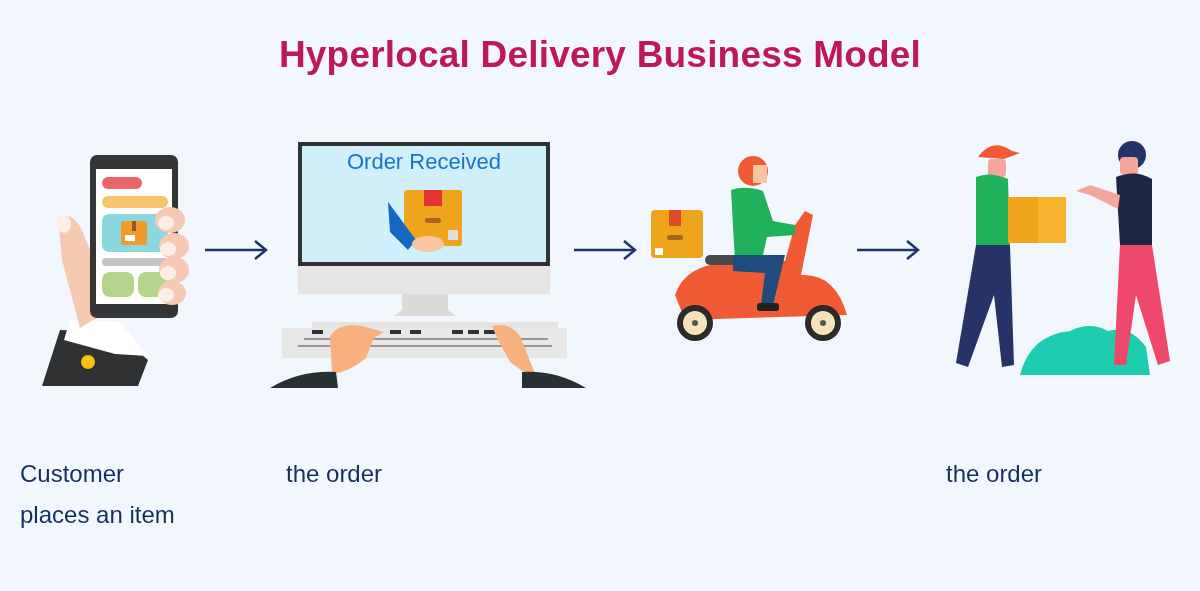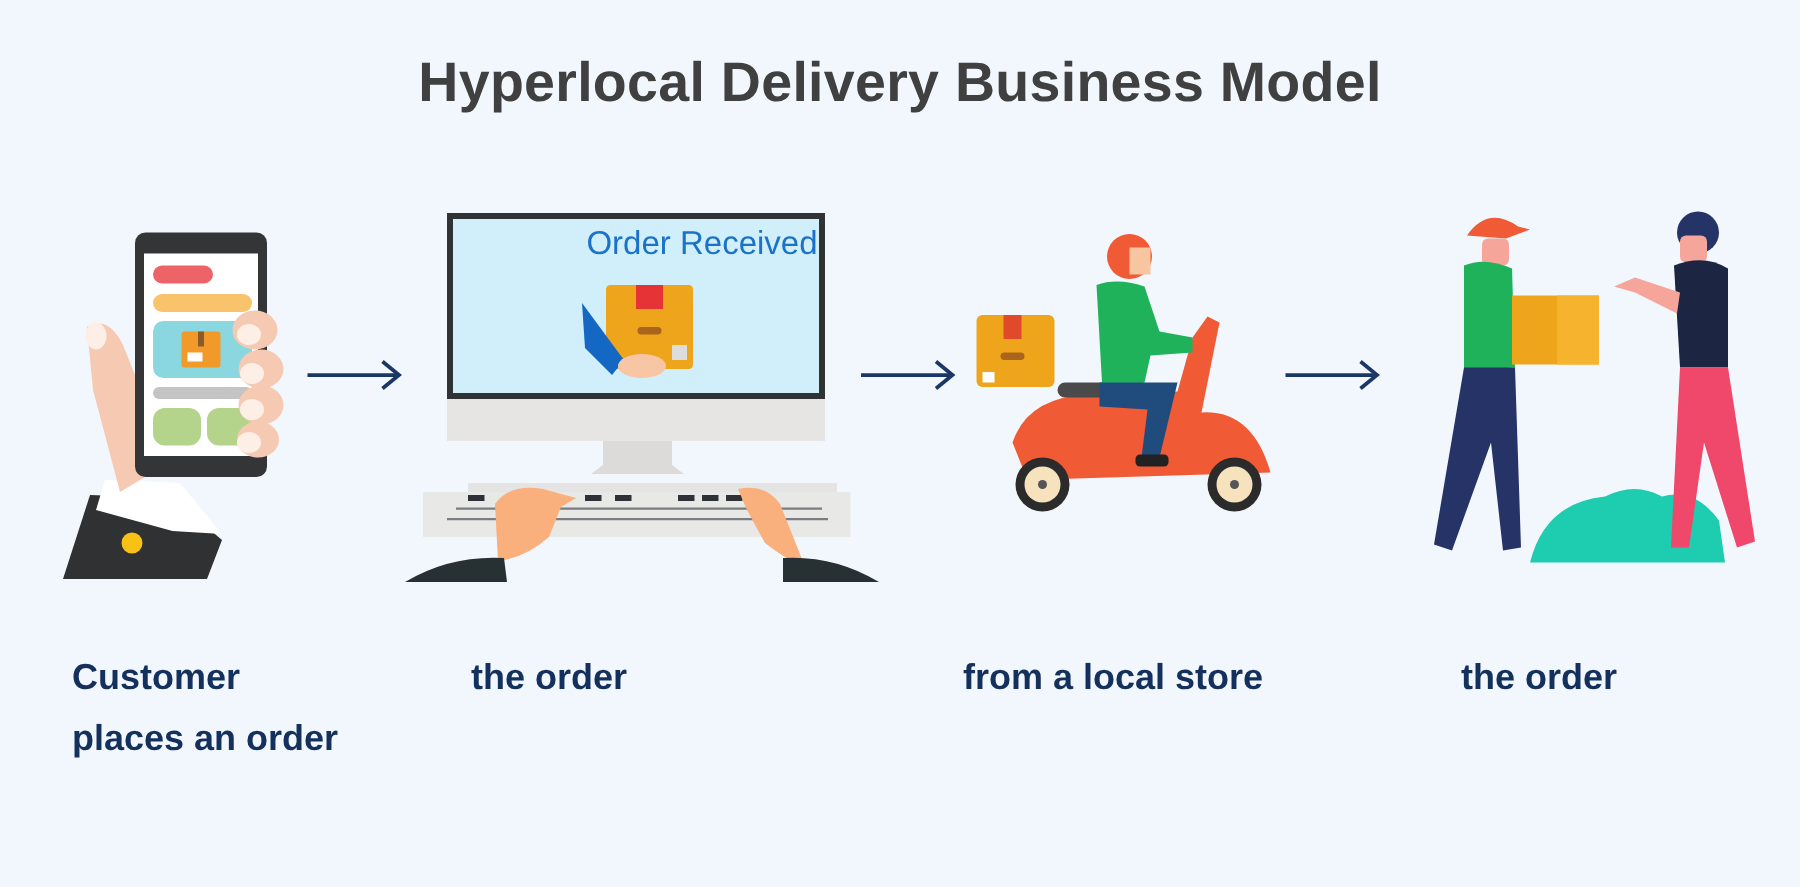--- a/index.html
+++ b/index.html
@@ -4,27 +4,27 @@
 <style>
   html, body { margin:0; padding:0; }
   body {
     width:1200px; height:591px; overflow:hidden;
     background:#f2f7fe;
     font-family:"Liberation Sans", "DejaVu Sans", sans-serif;
     position:relative;
   }
   .title {
     position:absolute; left:0; top:34px; width:1200px; text-align:center;
-    font-size:37px; font-weight:700; color:#404040; letter-spacing:0.2px;
+    font-size:37px; font-weight:700; color:#be185d; letter-spacing:0.2px;
   }
   .illus { position:absolute; }
   .arrow { position:absolute; }
   .caption {
-    position:absolute; top:431px;
-    font-size:24px; font-weight:700; color:#14305c; line-height:41px;margin-left:28px;
+    position:absolute; top:453px;
+    font-size:24px; font-weight:400; color:#14305c; line-height:41px;
   }
   .caption span { display:block; white-space:nowrap; }
   svg { display:block; }
 </style>
 </head>
 <body>
 
 <div class="title">Hyperlocal Delivery Business Model</div>
 
 <div class="illus" style="left:40px; top:150px; width:150px; height:240px;">
@@ -89,21 +89,21 @@
     <rect x="155" y="78" width="16" height="5" rx="2.5" fill="#a9651c"></rect>
     <rect x="178" y="90" width="10" height="10" fill="#dddddd"></rect>
     <polygon points="118,62 146,100 138,110 120,92" fill="#1468c4"></polygon>
     <ellipse cx="158" cy="104" rx="16" ry="8" fill="#f8c6a4"></ellipse>
 
     <path d="M60,196 Q70,182 92,186 L114,192 L104,198 L96,218 Q80,232 62,234 Z" fill="#f9b07c"></path>
     <path d="M250,196 Q240,182 222,186 L228,200 L240,222 Q258,236 266,236 Z" fill="#f9b07c"></path>
     <path d="M0,248 Q30,230 66,232 L68,248 Z" fill="#273033"></path>
     <path d="M316,248 Q286,230 252,232 L252,248 Z" fill="#273033"></path>
   </svg>
-  <div style="position:absolute; left:32px; top:9px; width:244px; text-align:center; font-size:22px; color:#1a73c8; font-family:'Liberation Sans',sans-serif;padding-left:44px;">Order Received</div>
+  <div style="position:absolute; left:32px; top:9px; width:244px; text-align:center; font-size:22px; color:#1a73c8; font-family:'Liberation Sans',sans-serif;">Order Received</div>
 </div>
 
 <div class="arrow" style="left:572px; top:238px;">
   <svg width="66" height="24" viewBox="0 0 66 24">
       <line x1="2" y1="12" x2="62" y2="12" stroke="#1b3766" stroke-width="2.5"></line>
       <polyline points="52,3 63,12 52,21" fill="none" stroke="#1b3766" stroke-width="2.5"></polyline>
     </svg>
 </div>
 
 <div class="illus" style="left:645px; top:155px; width:215px; height:195px;">
@@ -149,23 +149,22 @@
     <ellipse cx="192" cy="20" rx="14" ry="14" fill="#253366"></ellipse>
     <rect x="180" y="22" width="18" height="18" rx="4" fill="#f5a59a"></rect>
     <path d="M176,42 Q196,34 212,44 L212,110 L180,110 Z" fill="#1c2542"></path>
     <path d="M180,110 L212,110 L230,226 L218,230 L196,160 L186,230 L174,230 Z" fill="#f0486a"></path>
     <path d="M180,60 L150,50 L136,56 L150,60 L178,74 Z" fill="#f5a59a"></path>
   </svg>
 </div>
 
 <div class="caption" style="left:20px;">
   <span>Customer</span>
-  <span>places an order</span>
+  <span>places an item</span>
 </div>
 <div class="caption" style="left:286px;">
   <span>the order</span>
 </div>
 <div class="caption" style="left:614px;">
-  <span>from a local store</span>
 </div>
 <div class="caption" style="left:946px;">
   <span>the order</span>
 </div>
 
 </body></html>

